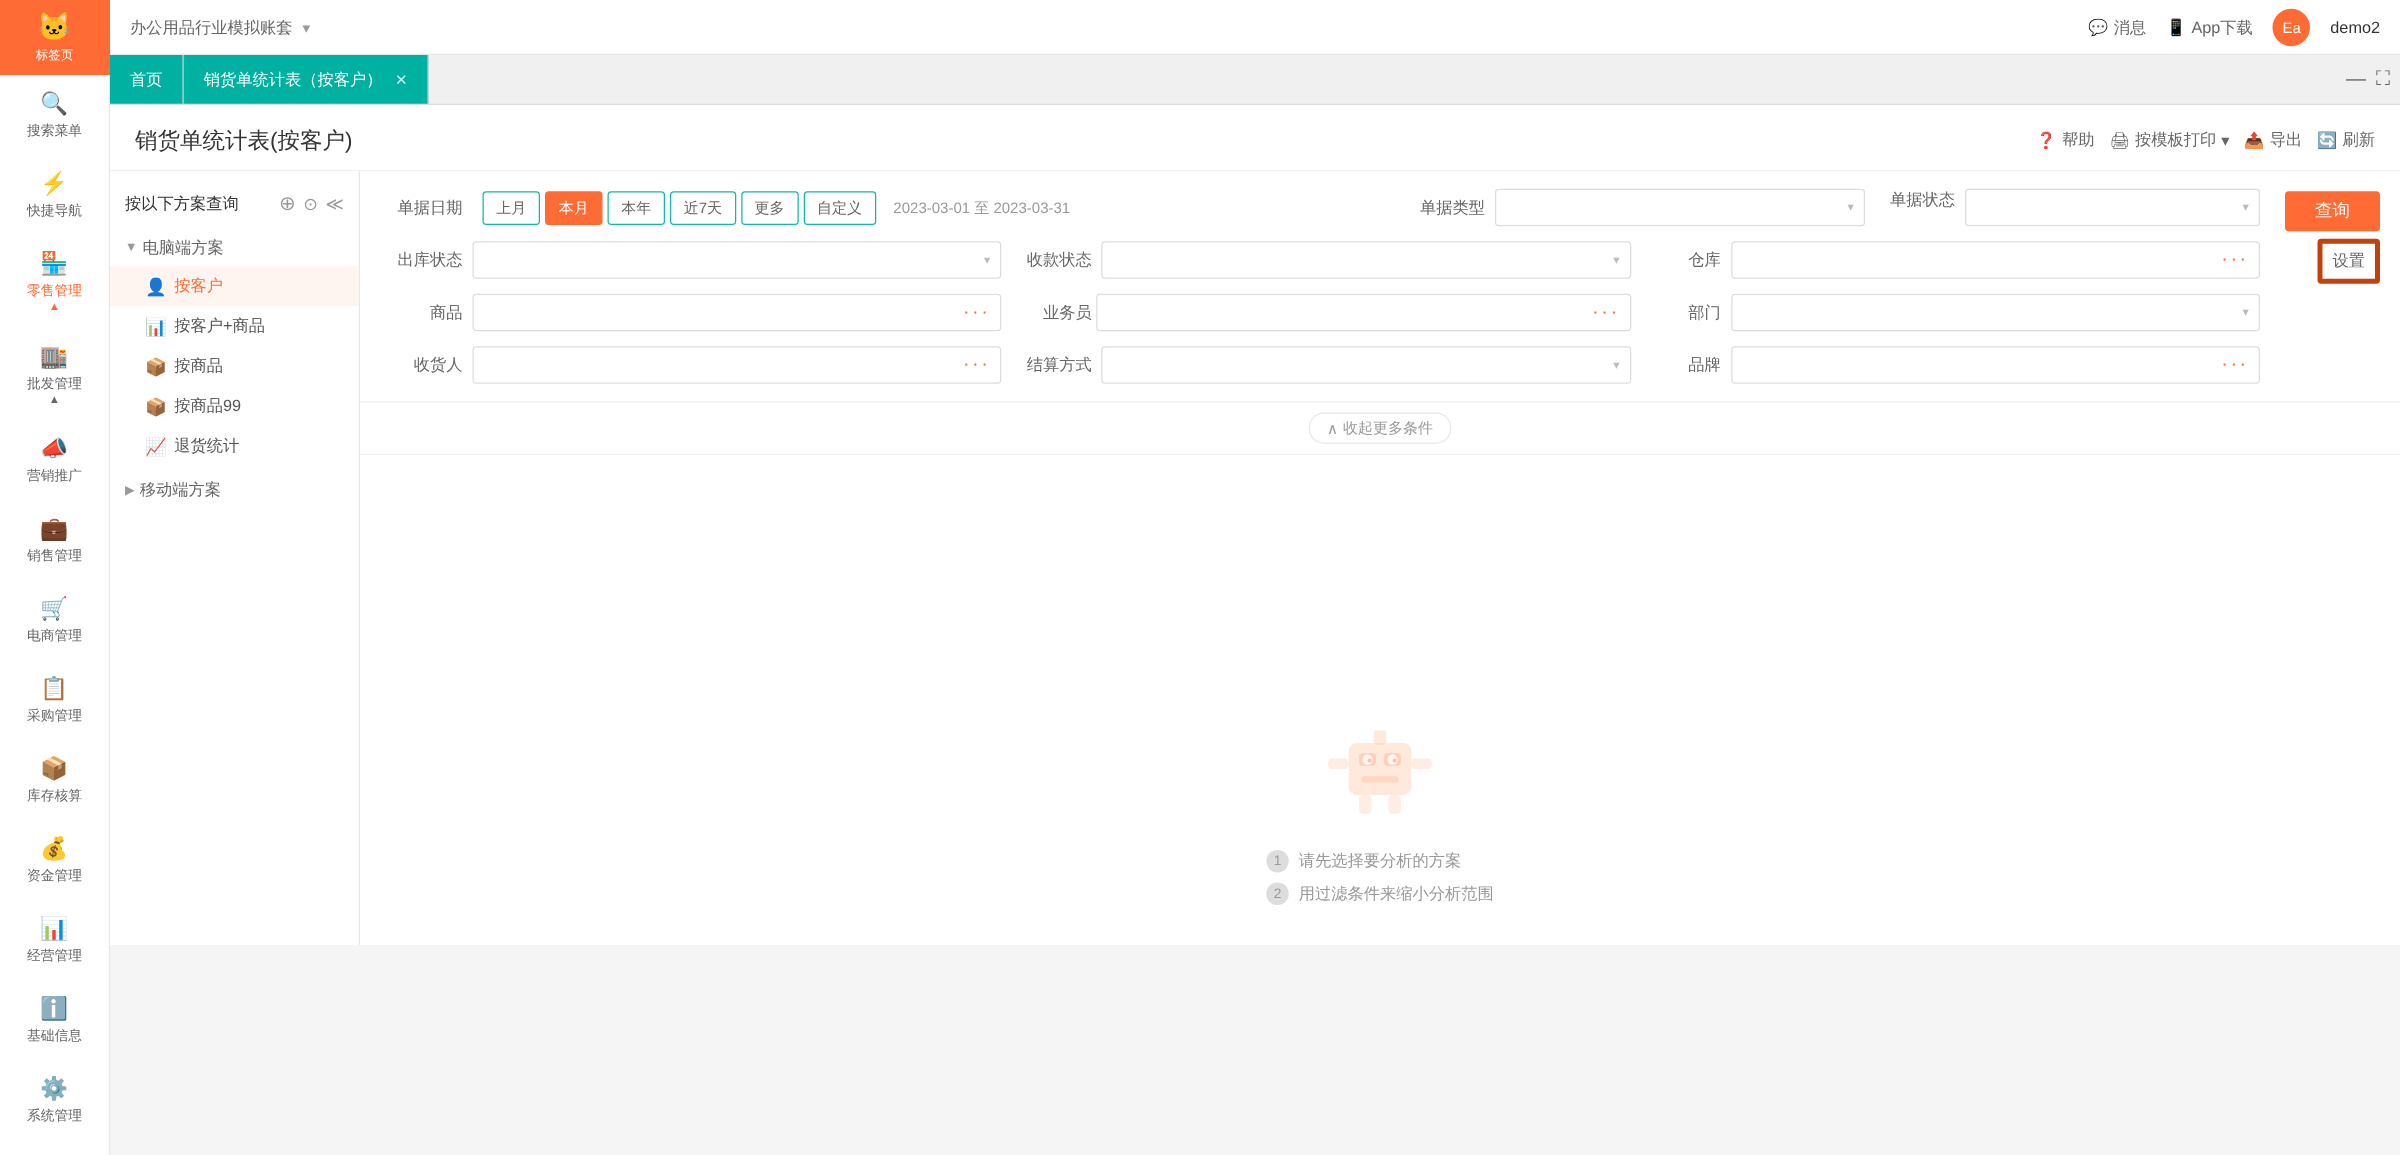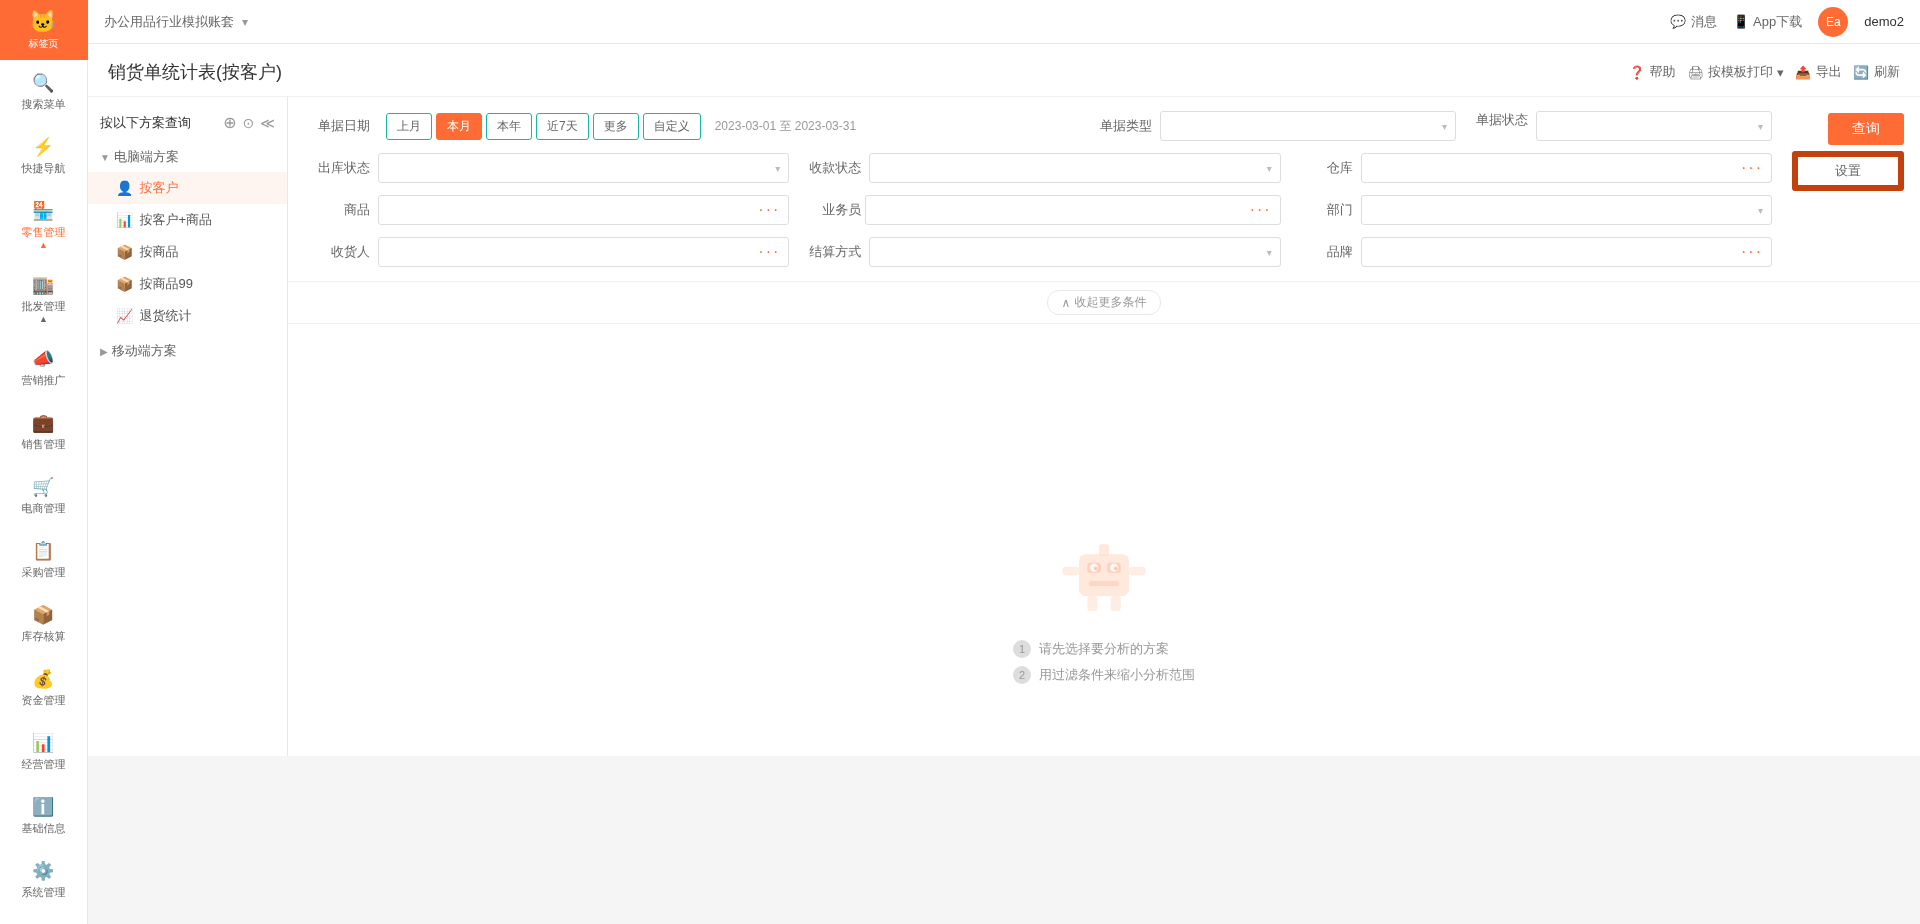--- a/index.html
+++ b/index.html
@@ -84,21 +84,21 @@
     .filter-input-text { font-size: 13px; color: #bbb; }
     .filter-dots { color: #ff6b35; font-size: 16px; letter-spacing: 2px; }
 
     
     .collapse-bar { display: flex; align-items: center; justify-content: center; padding: 8px; border-bottom: 1px solid #f0f0f0; }
     .collapse-btn { display: flex; align-items: center; gap: 4px; font-size: 12px; color: #999; cursor: pointer; background: #fff; border: 1px solid #e8e8e8; border-radius: 12px; padding: 3px 14px; }
 
     
     .query-buttons { display: flex; flex-direction: column; align-items: flex-end; gap: 6px; padding: 0 0 0 8px; }
     .btn-query { background: #ff6b35; color: #fff; border: none; padding: 7px 24px; font-size: 14px; border-radius: 3px; cursor: pointer; font-family: inherit; }
-    .btn-setting { background: #fff; color: #666; border: 6px solid #c2410c; padding: 5px 37px; font-size: 13px; border-radius: 3px; cursor: pointer; font-family: inherit; }
+    .btn-setting { background: #fff; color: #666; border: 4px solid #c2410c; padding: 5px 8px; font-size: 13px; border-radius: 3px; cursor: pointer; font-family: inherit; }
 
     
     .empty-state { flex: 1; display: flex; flex-direction: column; align-items: center; justify-content: center; gap: 16px; }
     .empty-tips { display: flex; flex-direction: column; gap: 8px; }
     .empty-tip { display: flex; align-items: center; gap: 8px; font-size: 13px; color: #999; }
     .tip-num { width: 18px; height: 18px; border-radius: 50%; background: #ddd; color: #999; font-size: 11px; display: flex; align-items: center; justify-content: center; flex-shrink: 0; }
 
     
     .robot-svg { width: 100px; height: 100px; opacity: 0.5; }
     .scheme-mobile-group { margin-top: 4px; }
@@ -188,20 +188,33 @@
       </div>
       <div class="header-btn">
         <span>📱</span>
         <span>App下载</span>
       </div>
       <div class="user-avatar">Ea</div>
       <span class="user-name">demo2</span>
     </div>
   </div>
 
+  <div class="tabs-bar">
+    <div class="tab tab-home">
+      <span>首页</span>
+    </div>
+    <div class="tab active">
+      <span>销货单统计表（按客户）</span>
+      <span class="tab-close">✕</span>
+    </div>
+    <div class="tabs-actions">
+      <span class="tab-action-btn">—</span>
+      <span class="tab-action-btn">⛶</span>
+    </div>
+  </div>
 
   <div class="content">
 
     <div class="page-header">
       <h1 class="page-title">销货单统计表(按客户)</h1>
       <div class="page-actions">
         <div class="page-action-btn">
           <span>❓</span>
           <span>帮助</span>
         </div>

